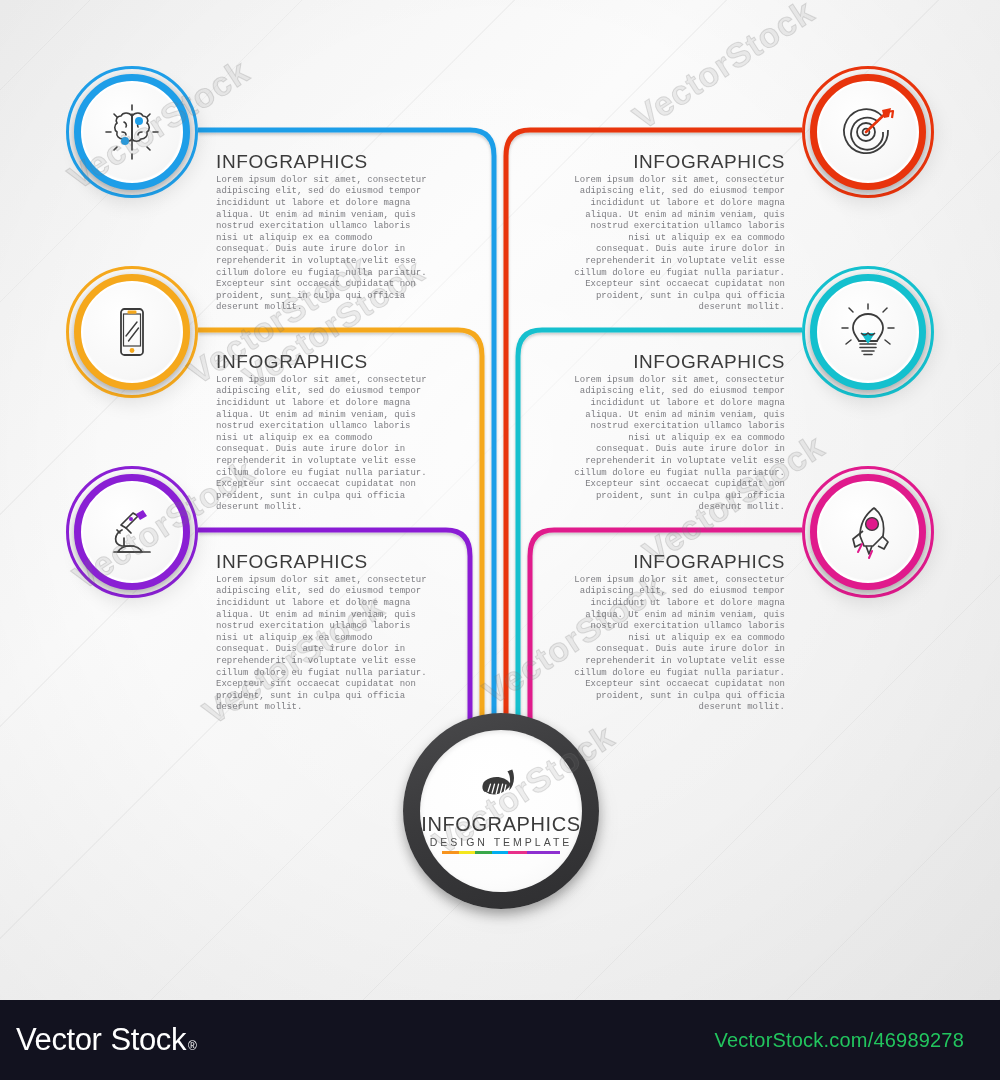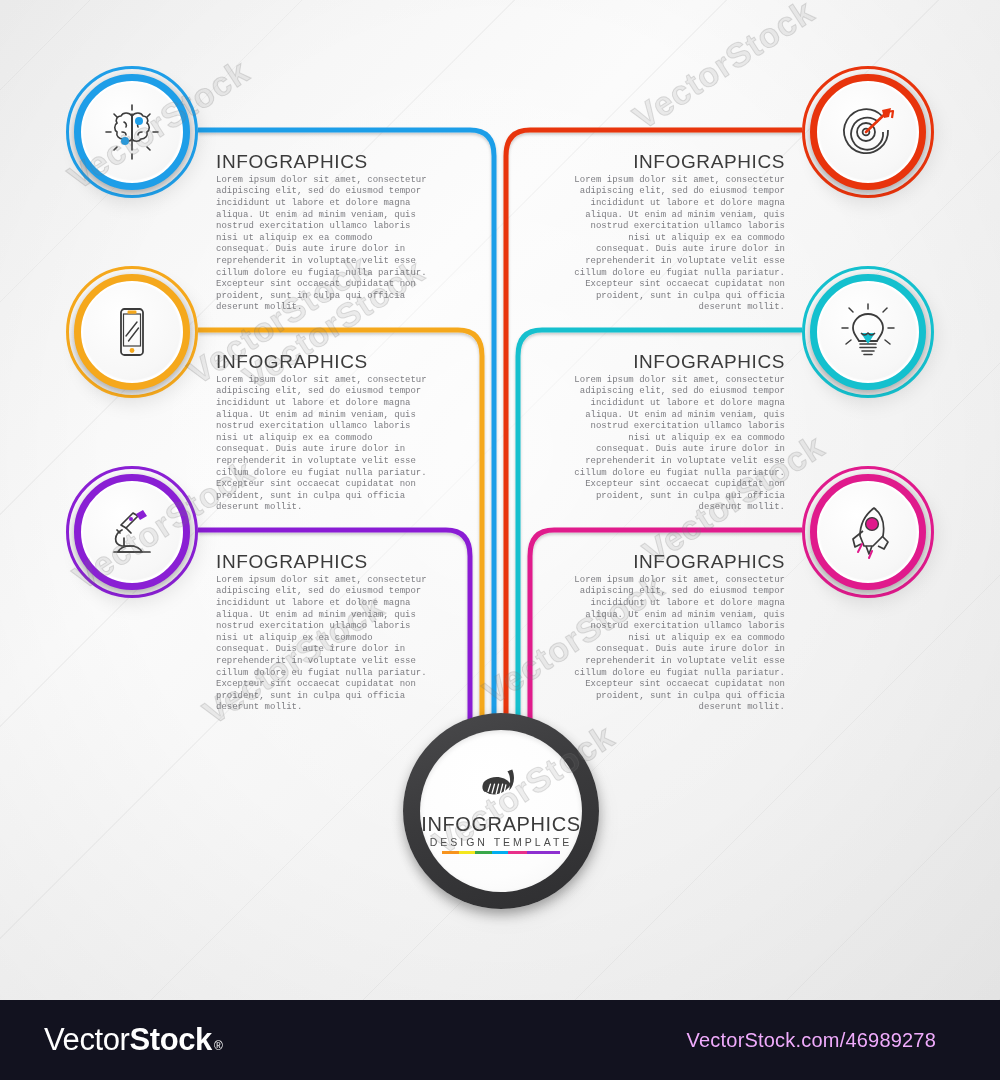--- a/index.html
+++ b/index.html
@@ -138,30 +138,30 @@
     transform: rotate(-33deg);
     white-space: nowrap;
   }
 
   
   #footer {
     position: absolute; left: 0; top: 1000px;
     width: 1000px; height: 80px;
     background: #12121f;
     display: flex; align-items: center; justify-content: space-between;
-    padding: 0 44px;
+    padding: 0 16px;
   }
   #footer .brand {
     color: #ffffff; font-size: 31px; letter-spacing: -0.4px;
     display: flex; align-items: baseline;
   }
   #footer .brand .thin { font-weight: 300; }
-  #footer .brand .bold { font-weight: 700; }
+  #footer .brand .bold { font-weight: 400; margin-left: 9px; }
   #footer .brand .reg { font-size: 12px; vertical-align: super; margin-left: 2px; }
-  #footer .url { color: #f0abfc; font-size: 20px; letter-spacing: 0.2px; margin-right: 20px; }
+  #footer .url { color: #22c55e; font-size: 20px; letter-spacing: 0.2px; margin-right: 20px; }
 </style>
 </head>
 <body>
 
 <div id="stage">
 
   <div id="board">
     <div id="diagonals"></div>
     <div id="vignette"></div>
 

